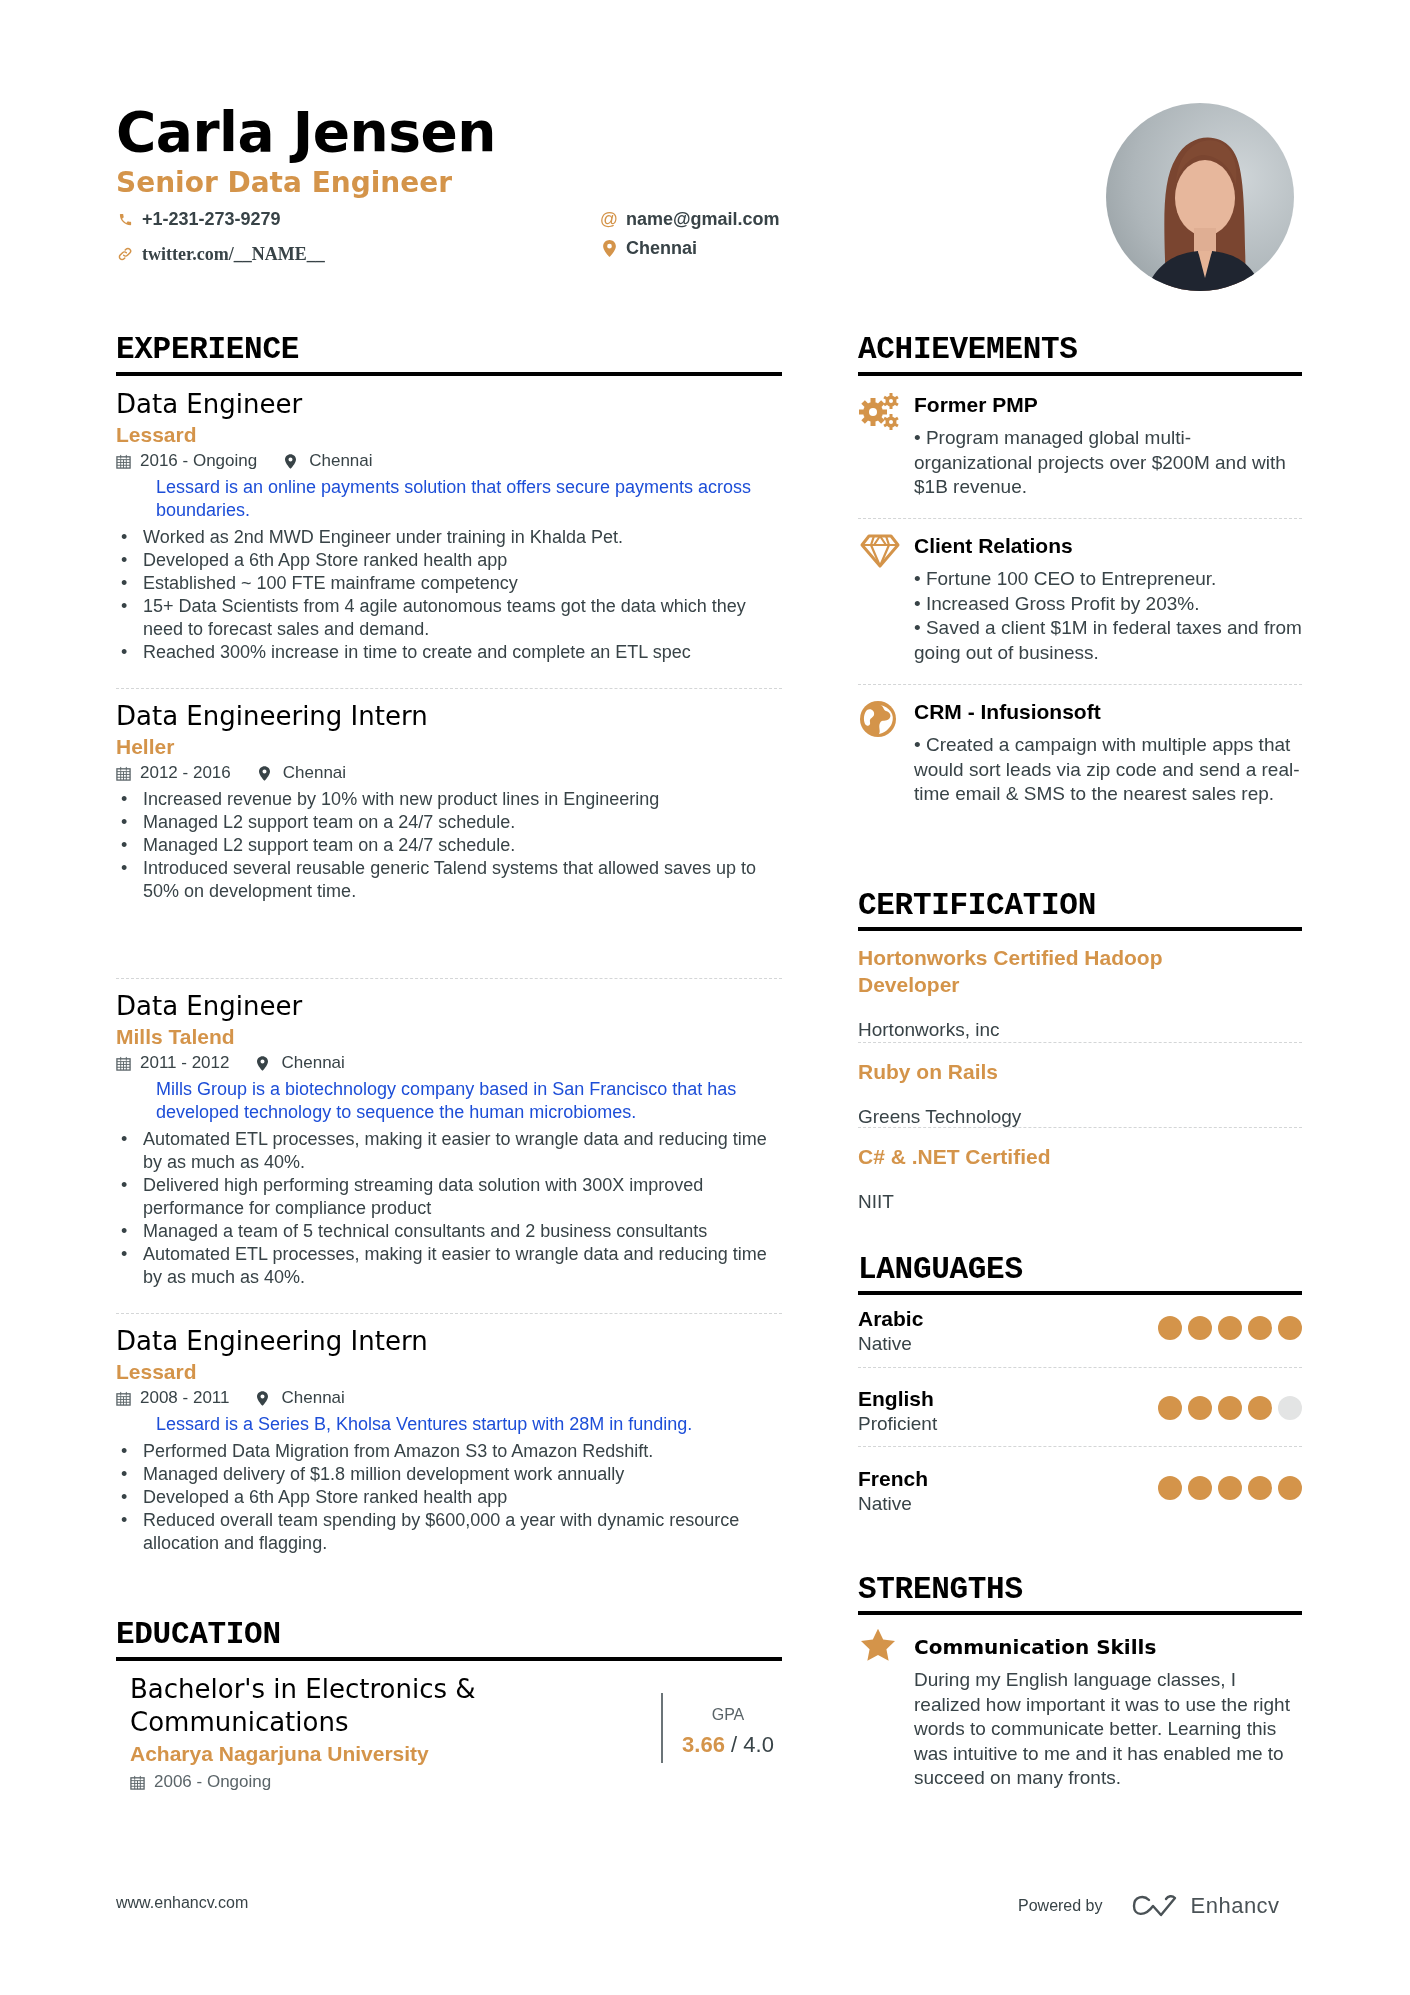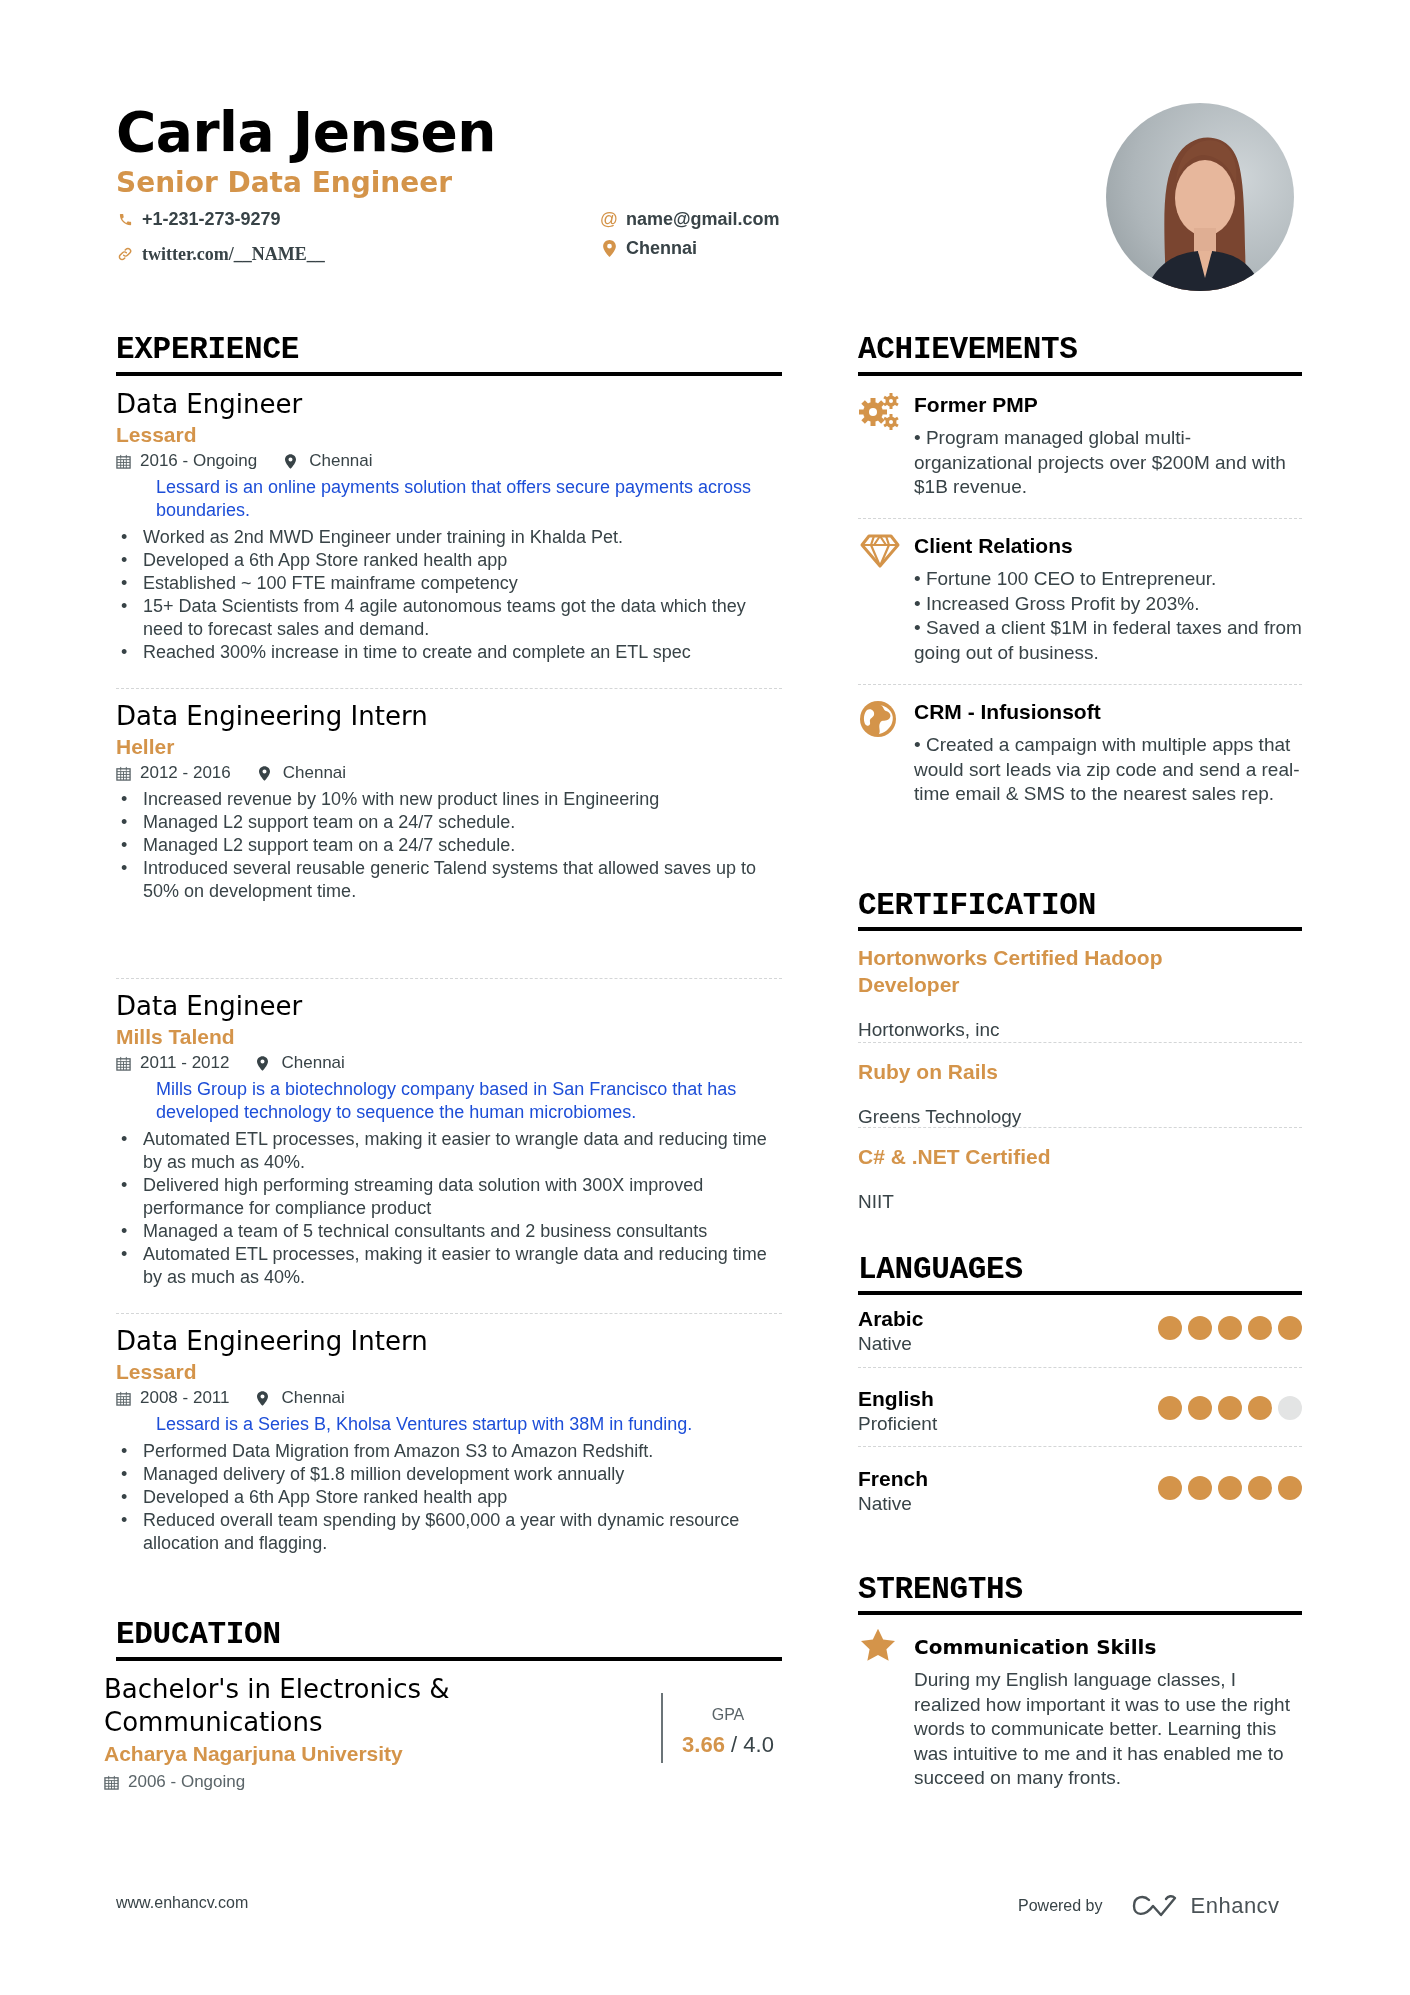--- a/index.html
+++ b/index.html
@@ -209,33 +209,33 @@
       </span>
     <span>2008 - 2011</span>
     <span class="gap"></span>
     <span class="ic">
         <svg width="11" height="15" viewBox="0 0 12 16">
           <path fill="#384347" d="M6 0C2.7 0 0 2.6 0 5.8 0 10 6 16 6 16s6-6 6-10.2C12 2.6 9.3 0 6 0zm0 8a2.2 2.2 0 1 1 0-4.4A2.2 2.2 0 0 1 6 8z"></path>
         </svg>
       </span>
     <span>Chennai</span>
   </div>
-  <div class="job-desc">Lessard is a Series B, Kholsa Ventures startup with 38M in funding.</div>
+  <div class="job-desc">Lessard is a Series B, Kholsa Ventures startup with 28M in funding.</div>
   <ul class="job-bullets">
     <li>Performed Data Migration from Amazon S3 to Amazon Redshift.</li>
     <li>Managed delivery of $1.8 million development work annually</li>
     <li>Developed a 6th App Store ranked health app</li>
     <li>Reduced overall team spending by $600,000 a year with dynamic resource allocation and flagging.</li>
   </ul>
 </div>
 
 <div class="abs sec-title" style="left:116px; top:1617px;">EDUCATION</div>
 <div class="abs sec-rule" style="left:116px; top:1657px; width:666px;"></div>
 
-<div class="abs" style="left:104px; top:1673px; width:520px;">
+<div class="abs" style="left:130px; top:1673px; width:520px;">
   <div class="edu-degree" style="width:420px;">Bachelor's in Electronics &amp; Communications</div>
   <div class="edu-school" style="margin-top:2px;">Acharya Nagarjuna University</div>
   <div class="job-meta" style="margin-top:4px; color:#5b6569;">
     <span class="ic">
         <svg width="15" height="15" viewBox="0 0 16 16">
           <rect x="1" y="3" width="14" height="12" fill="none" stroke="#5b6569" stroke-width="1.4"></rect>
           <path d="M1 6h14M5 1v4M11 1v4M1 9h14M1 12h14M5 6v9M8 6v9M11 6v9" stroke="#5b6569" stroke-width="1"></path>
         </svg>
       </span>
     <span>2006 - Ongoing</span>

